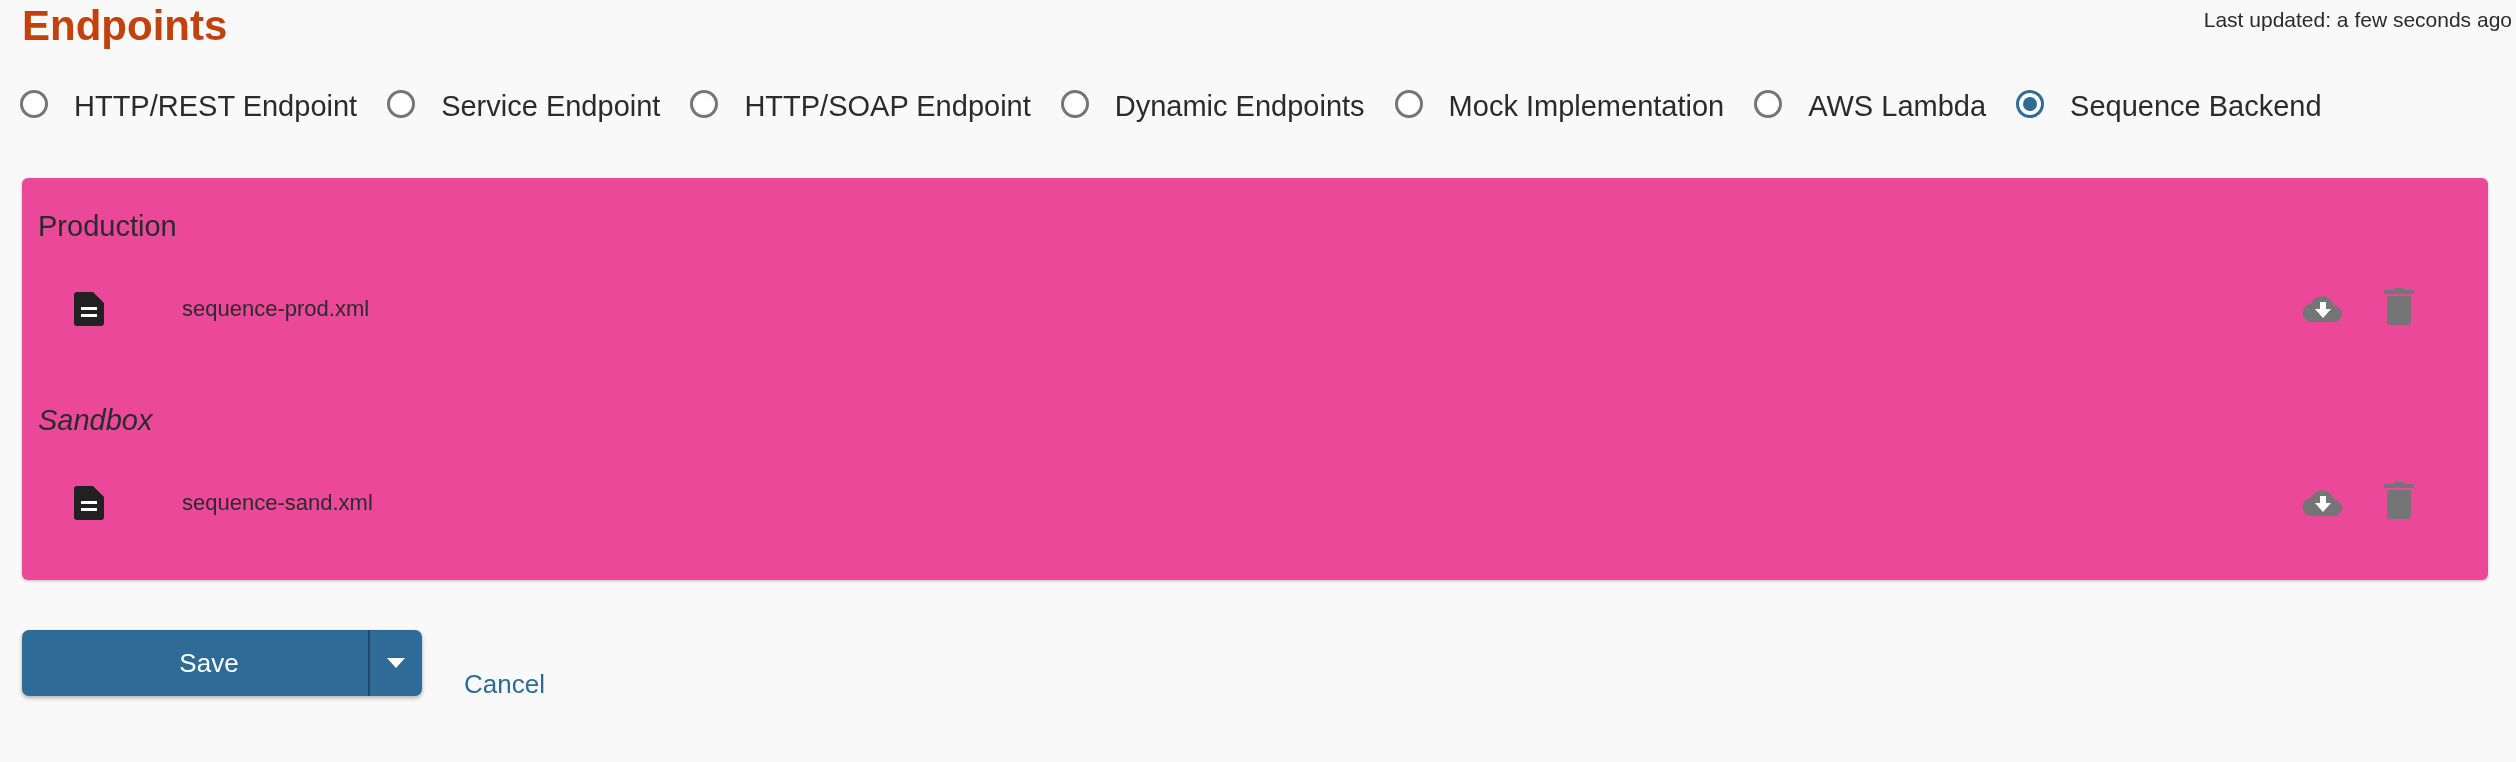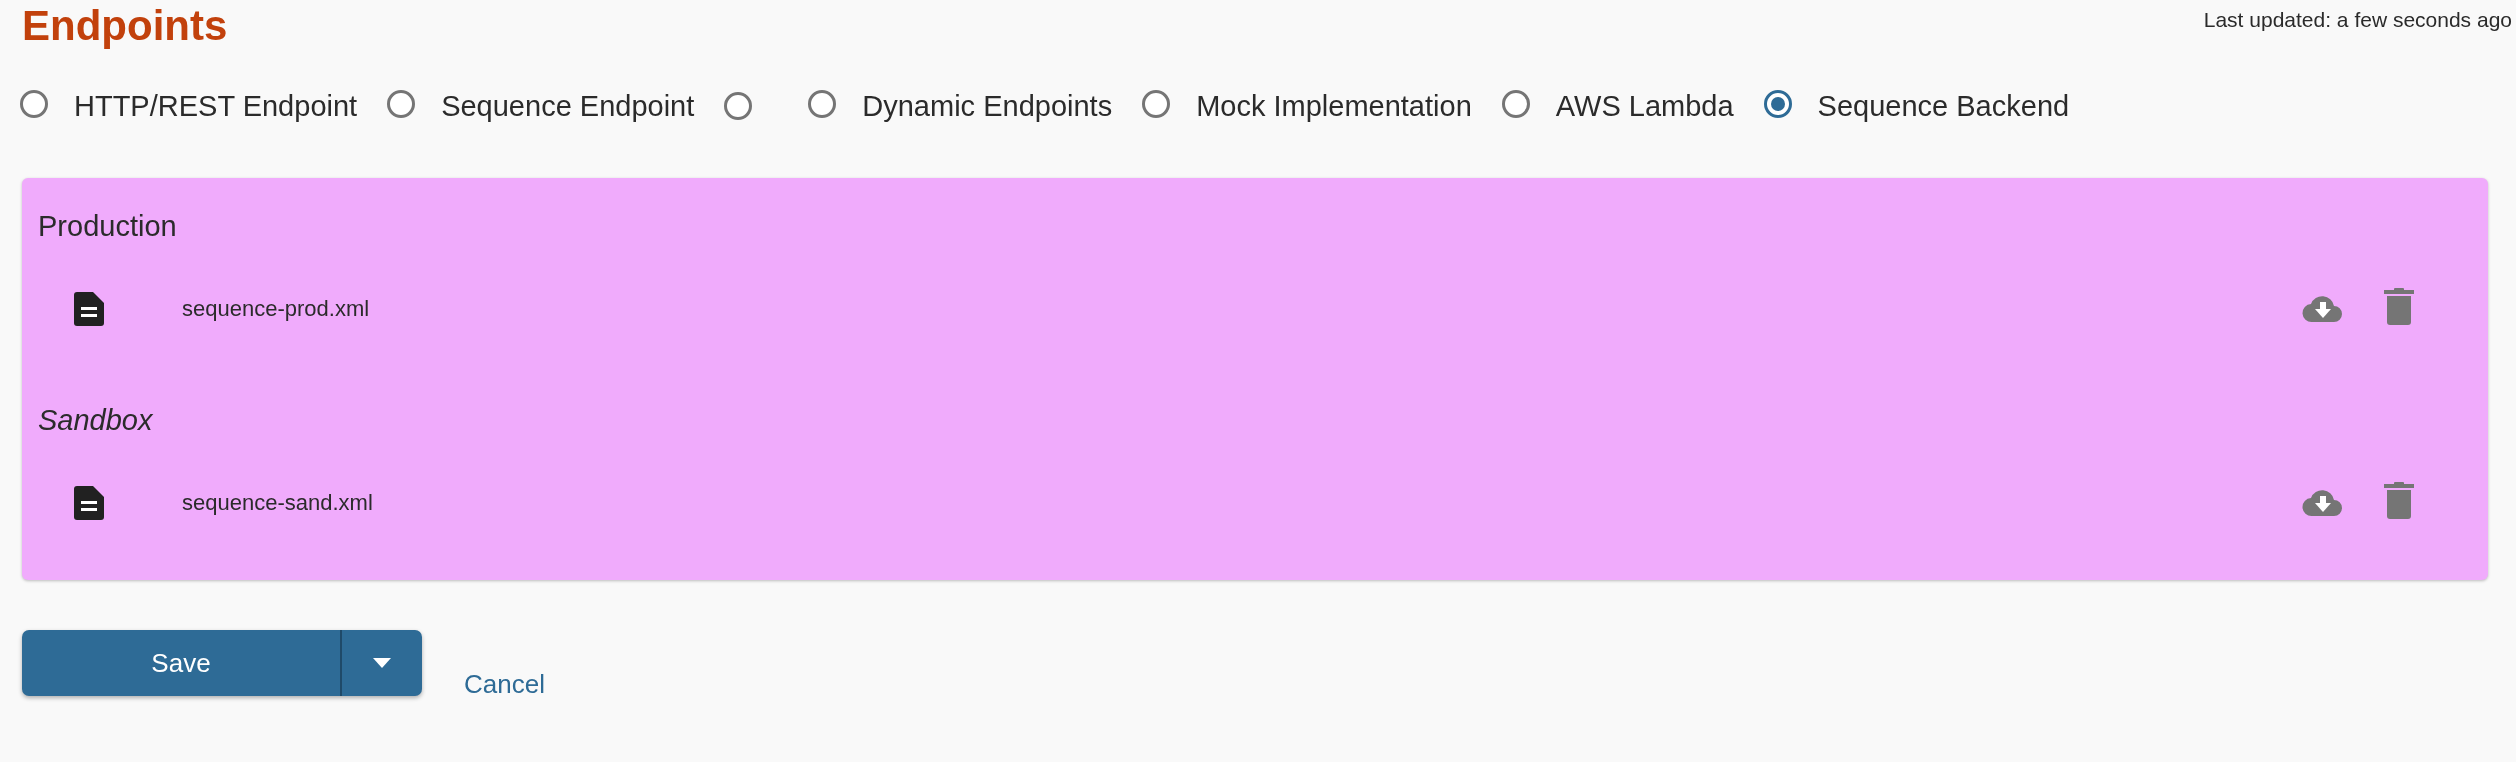--- a/index.html
+++ b/index.html
@@ -14,54 +14,55 @@
   .radio .circ {
     width:28px; height:28px; border:3px solid #757575; border-radius:50%; box-sizing:border-box;
     margin-right:26px; position:relative; background:#fff;
   }
   .radio.checked .circ { border-color:#2e6b96; }
   .radio.checked .circ::after {
     content:""; position:absolute; left:4px; top:4px; width:14px; height:14px; border-radius:50%; background:#2e6b96;
   }
   .radio .lbl { font-size:29px; color:#2b2b2b; }
   .card {
-    position:absolute; left:22px; top:178px; width:2466px; height:402px; background:#f0abfc;
+    position:absolute; left:22px; top:178px; width:2466px; height:402px; background:#ec4899;
     border-radius:6px; box-shadow:0 1px 3px rgba(0,0,0,0.25);
   }
   .section-label { position:absolute; left:16px; font-size:29px; color:#2b2b2b; }
   .row { position:absolute; left:0; width:100%; height:50px; display:flex; align-items:center; }
   .file-icon { position:absolute; left:52px; width:30px; height:34px; }
   .file-name { position:absolute; left:160px; font-size:22px; color:#2b2b2b; }
   .act { position:absolute; cursor:pointer; }
   .save-group {
     position:absolute; left:22px; top:630px; width:400px; height:66px; background:#2e6b96;
     border-radius:7px; box-shadow:0 2px 4px rgba(0,0,0,0.3); display:flex; overflow:hidden;
   }
   .save-btn { width:318px; height:100%; display:flex; align-items:center; justify-content:center;
-    color:#fff; font-size:26px; border-right:2px solid #1f4a69; cursor:pointer; }
+    color:#fff; font-size:26px; border-right:2px solid #1f4a69; cursor:pointer;margin-left:28px; }
   .save-drop { flex:1; display:flex; align-items:center; justify-content:center; cursor:pointer; }
   .cancel { position:absolute; left:464px; top:648px; font-size:26px; color:#2e6b96; cursor:pointer;margin-top:21px; }
 </style>
 </head>
 <body>
 
 <div class="title">Endpoints</div>
 <div class="updated">Last updated: a few seconds ago</div>
 
 <div class="radios">
   <label class="radio">
     <span class="circ"></span>
     <span class="lbl">HTTP/REST Endpoint</span>
   </label>
   <label class="radio">
     <span class="circ"></span>
-    <span class="lbl">Sequence Endpoint</span>
+    <span class="lbl">Service Endpoint</span>
   </label>
   <label class="radio">
     <span class="circ"></span>
+    <span class="lbl">HTTP/SOAP Endpoint</span>
   </label>
   <label class="radio">
     <span class="circ"></span>
     <span class="lbl">Dynamic Endpoints</span>
   </label>
   <label class="radio">
     <span class="circ"></span>
     <span class="lbl">Mock Implementation</span>
   </label>
   <label class="radio">

